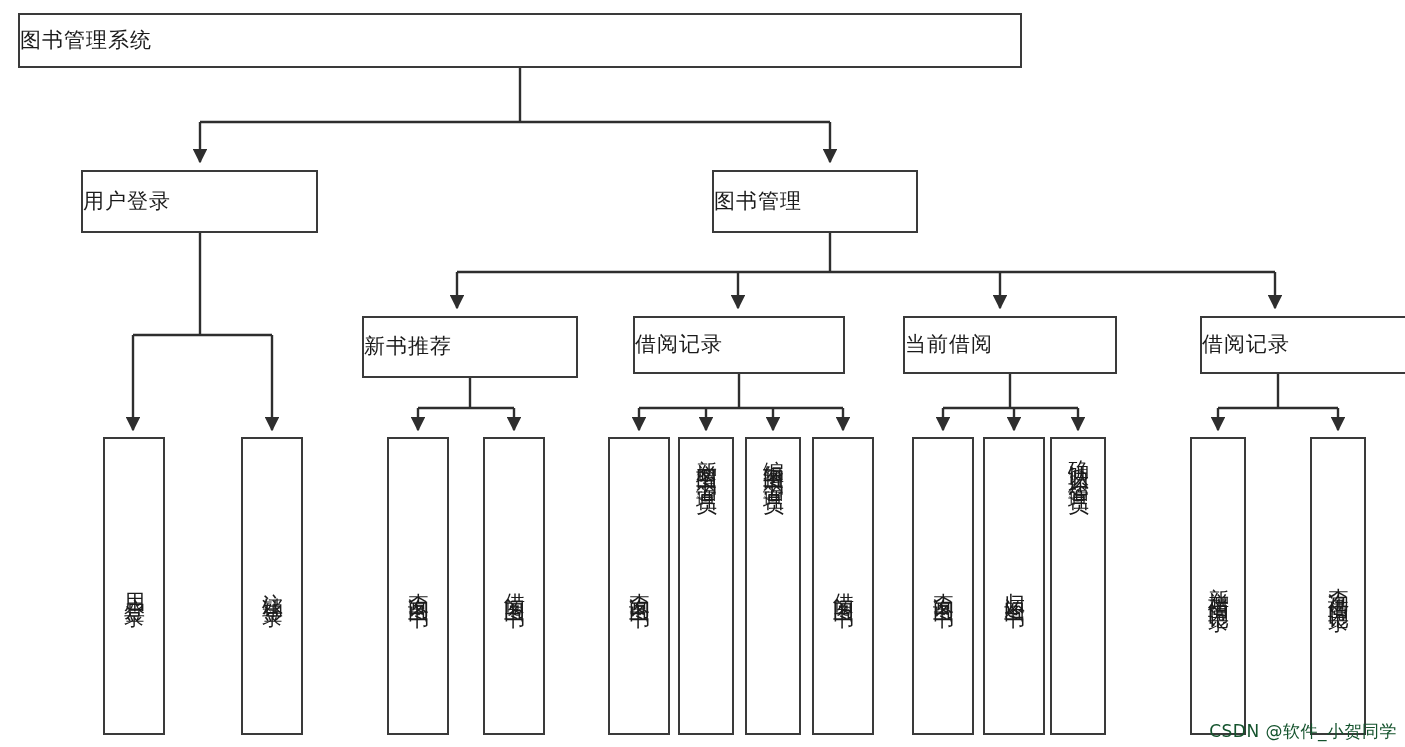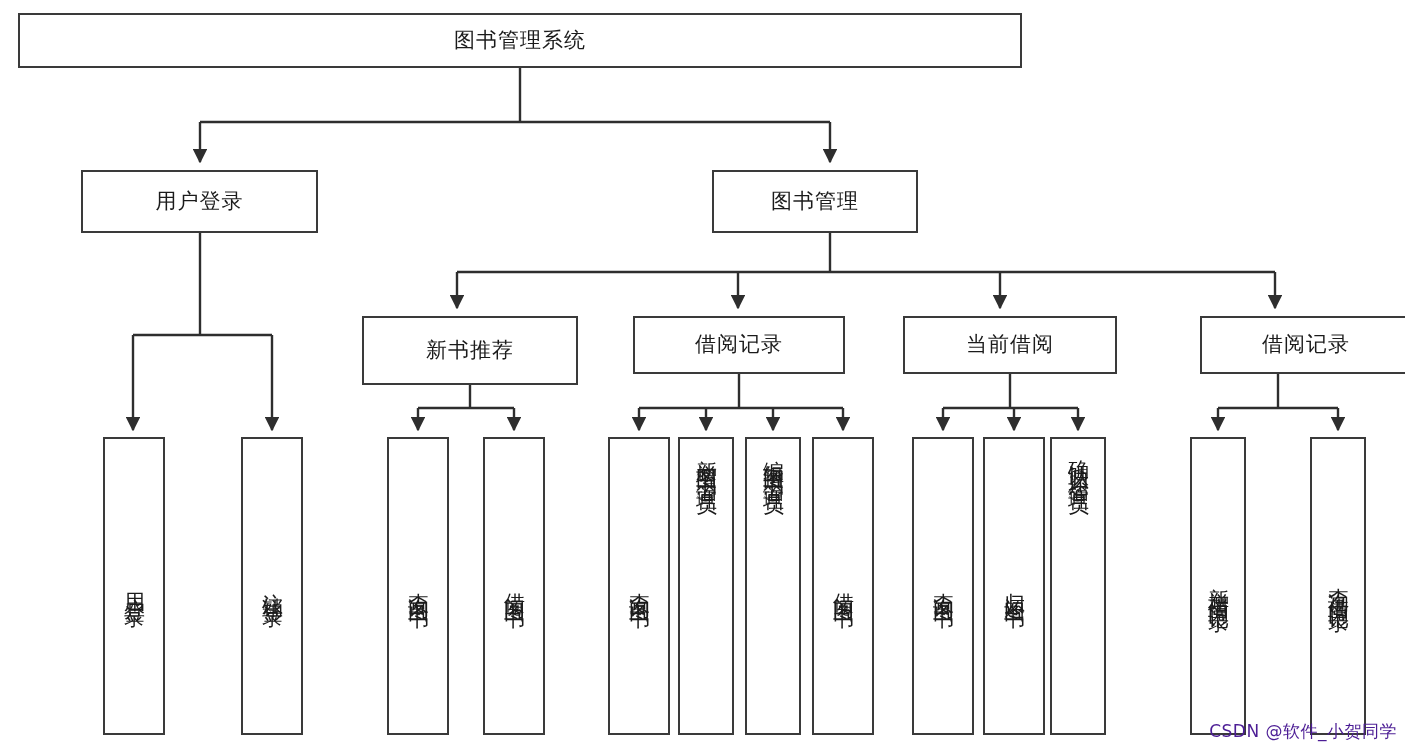--- a/index.html
+++ b/index.html
@@ -26,21 +26,20 @@
     height: 747px;
     pointer-events: none;
   }
   .node {
     position: absolute;
     box-sizing: border-box;
     background: #ffffff;
     border: 2px solid #3a3a3a;
     display: flex;
     align-items: center;
-    justify-content: center;
     color: #1b1b1b;
   }
   .node.horiz {
     font-size: 21px;
     letter-spacing: 1px;
     line-height: 1.2;
   }
   .node.vert {
     font-size: 21px;
     align-items: center;
@@ -56,21 +55,21 @@
     letter-spacing: 5px;
     line-height: 1.0;
     white-space: nowrap;
     color: #1b1b1b;
   }
   .watermark {
     position: absolute;
     right: 8px;
     bottom: 4px;
     font-size: 17px;
-    color: #4c1d95;
+    color: #14532d;
     letter-spacing: 0.5px;
     white-space: nowrap;
   }
 </style>
 </head>
 <body>
 
 <div id="canvas">
 
   <svg id="edges" viewBox="0 0 1405 747" xmlns="http://www.w3.org/2000/svg">
@@ -139,21 +138,21 @@
     <span>图书管理系统</span>
   </div>
 
   <div class="node horiz" style="left:81px; top:170px; width:237px; height:63px;">
     <span>用户登录</span>
   </div>
   <div class="node horiz" style="left:712px; top:170px; width:206px; height:63px;">
     <span>图书管理</span>
   </div>
 
-  <div class="node horiz" style="left:362px; top:316px; width:216px; height:69px;">
+  <div class="node horiz" style="left:362px; top:316px; width:216px; height:62px;">
     <span>新书推荐</span>
   </div>
   <div class="node horiz" style="left:633px; top:316px; width:212px; height:58px;">
     <span>借阅记录</span>
   </div>
   <div class="node horiz" style="left:903px; top:316px; width:214px; height:58px;">
     <span>当前借阅</span>
   </div>
   <div class="node horiz" style="left:1172px; top:316px; width:212px; height:58px;margin-left:28px;">
     <span>借阅记录</span>

